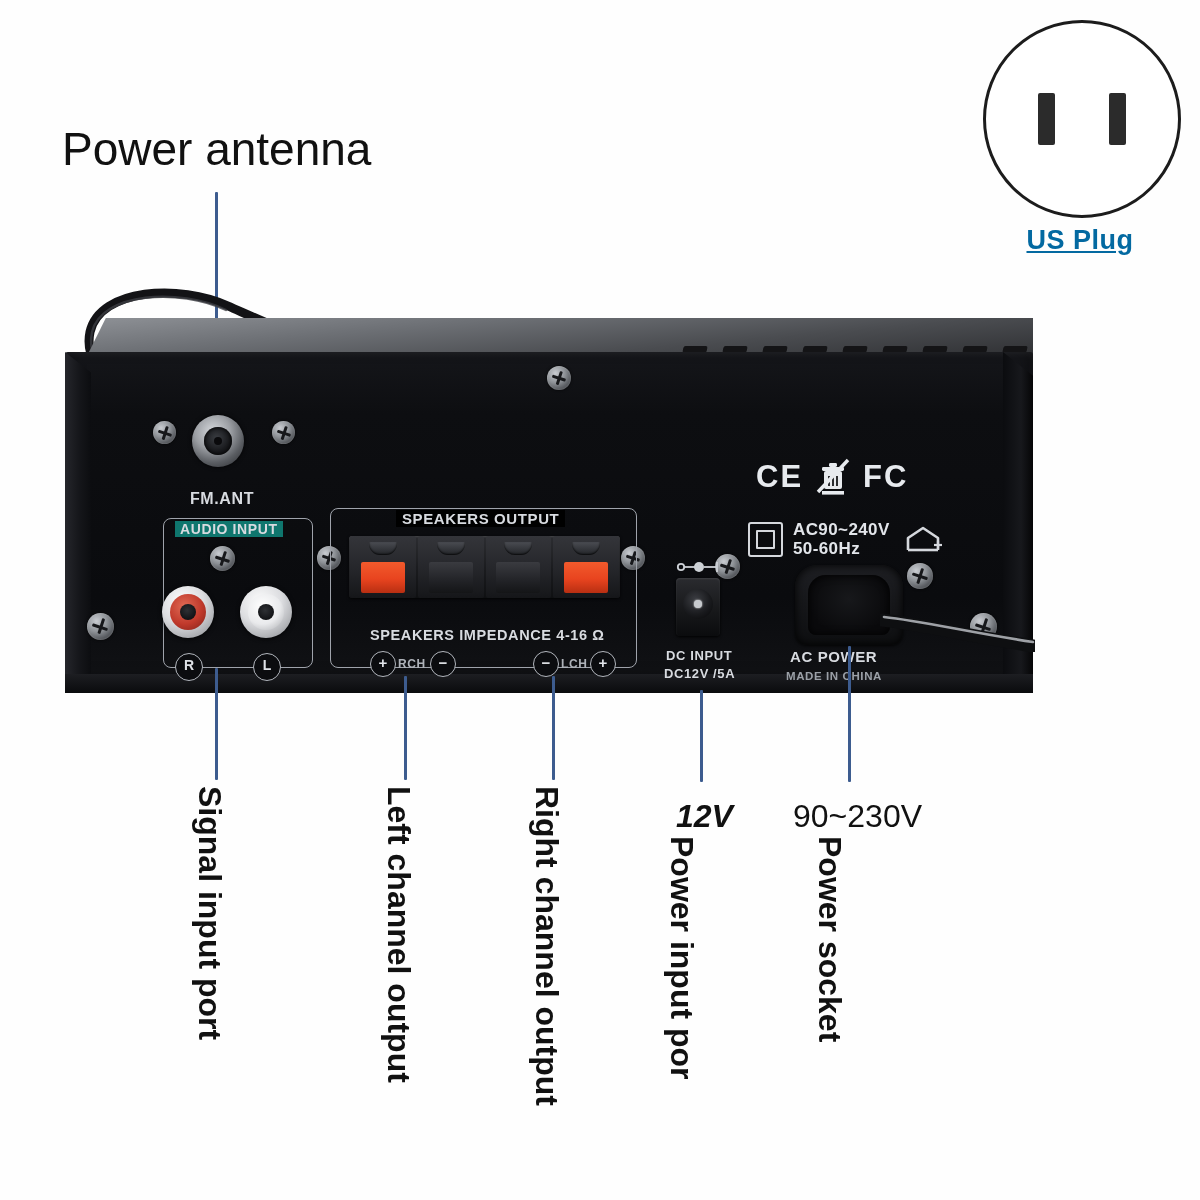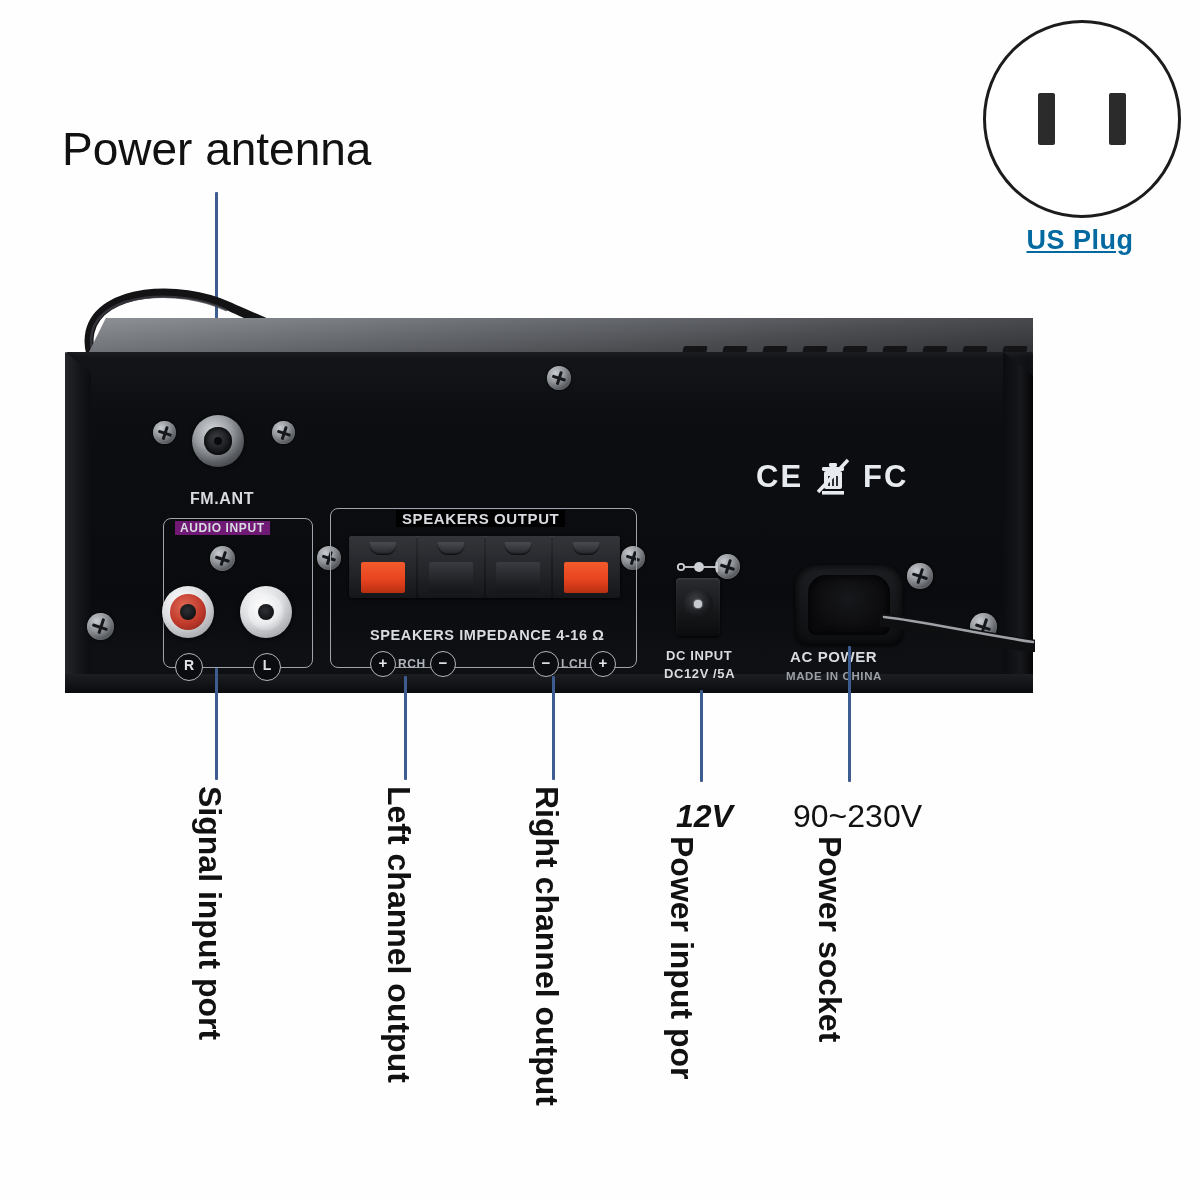--- a/index.html
+++ b/index.html
@@ -171,21 +171,21 @@
     <div class="screw" style="left:842px;top:245px;width:26px;height:26px;"></div>
   </div>
 
   <div id="fm-jack">
     <div id="fm-jack-inner"></div>
     <div id="fm-jack-pin"></div>
   </div>
   <div class="silk-txt" style="left:190px;top:490px;font-size:16px;">FM.ANT</div>
 
   <div class="silk-box" style="left:163px;top:518px;width:148px;height:148px;"></div>
-  <div class="silk-txt" style="left:175px;top:521px;font-size:12px;background:#701a75;padding:0 5px;">AUDIO INPUT</div>
+  <div class="silk-txt" style="left:175px;top:521px;font-size:14px;background:#0f766e;padding:0 5px;">AUDIO INPUT</div>
   <div class="screw" style="left:210px;top:546px;width:25px;height:25px;"></div>
 
   <div class="rca" style="left:162px;top:586px;">
     <div class="rca-mid" style="background:radial-gradient(circle at 40% 35%,#e06a55 0%,#c0392b 55%,#7e2118 100%);"></div>
     <div class="rca-hole"></div>
   </div>
   <div class="rca" style="left:240px;top:586px;">
     <div class="rca-mid" style="background:radial-gradient(circle at 40% 35%,#ffffff 0%,#e9eaec 55%,#a9abaf 100%);"></div>
     <div class="rca-hole"></div>
   </div>
@@ -234,20 +234,33 @@
         <line x1="13" y1="18" x2="13" y2="28"></line>
         <line x1="17" y1="18" x2="17" y2="28"></line>
         <line x1="21" y1="18" x2="21" y2="28"></line>
       </g>
       <line x1="2" y1="34" x2="32" y2="2" stroke="#e7eaee" stroke-width="3.4"></line>
       <rect x="6" y="33" width="22" height="3.6" fill="#e7eaee"></rect>
     </svg>
     <span class="cert-txt">FC</span>
   </div>
 
+  <div id="ac-rating">
+    <div id="classII"></div>
+    <div class="rating-lines">
+      <span>AC90~240V</span>
+      <span>50-60Hz</span>
+    </div>
+    <svg width="40" height="30" viewBox="0 0 40 30" style="margin-left:4px;">
+      <path d="M4 26 L4 14 L19 4 L34 14 L34 26" fill="none" stroke="#d5d8dd" stroke-width="2.6" stroke-linejoin="round"></path>
+      <line x1="4" y1="26" x2="34" y2="26" stroke="#d5d8dd" stroke-width="2.6"></line>
+      <line x1="30" y1="21" x2="38" y2="21" stroke="#d5d8dd" stroke-width="2.2"></line>
+      <line x1="34" y1="17" x2="34" y2="25" stroke="#d5d8dd" stroke-width="2.2"></line>
+    </svg>
+  </div>
 
   <svg style="position:absolute;left:673px;top:556px;width:52px;height:22px;" viewBox="0 0 52 22">
     <circle cx="8" cy="11" r="3.2" fill="none" stroke="#cdd1d6" stroke-width="1.8"></circle>
     <line x1="11" y1="11" x2="22" y2="11" stroke="#cdd1d6" stroke-width="1.8"></line>
     <circle cx="26" cy="11" r="5" fill="#cdd1d6"></circle>
     <line x1="31" y1="11" x2="44" y2="11" stroke="#cdd1d6" stroke-width="1.8"></line>
     <line x1="44" y1="6" x2="44" y2="16" stroke="#cdd1d6" stroke-width="1.8"></line>
   </svg>
   <div id="dc-jack">
     <div id="dc-jack-hole"></div>

